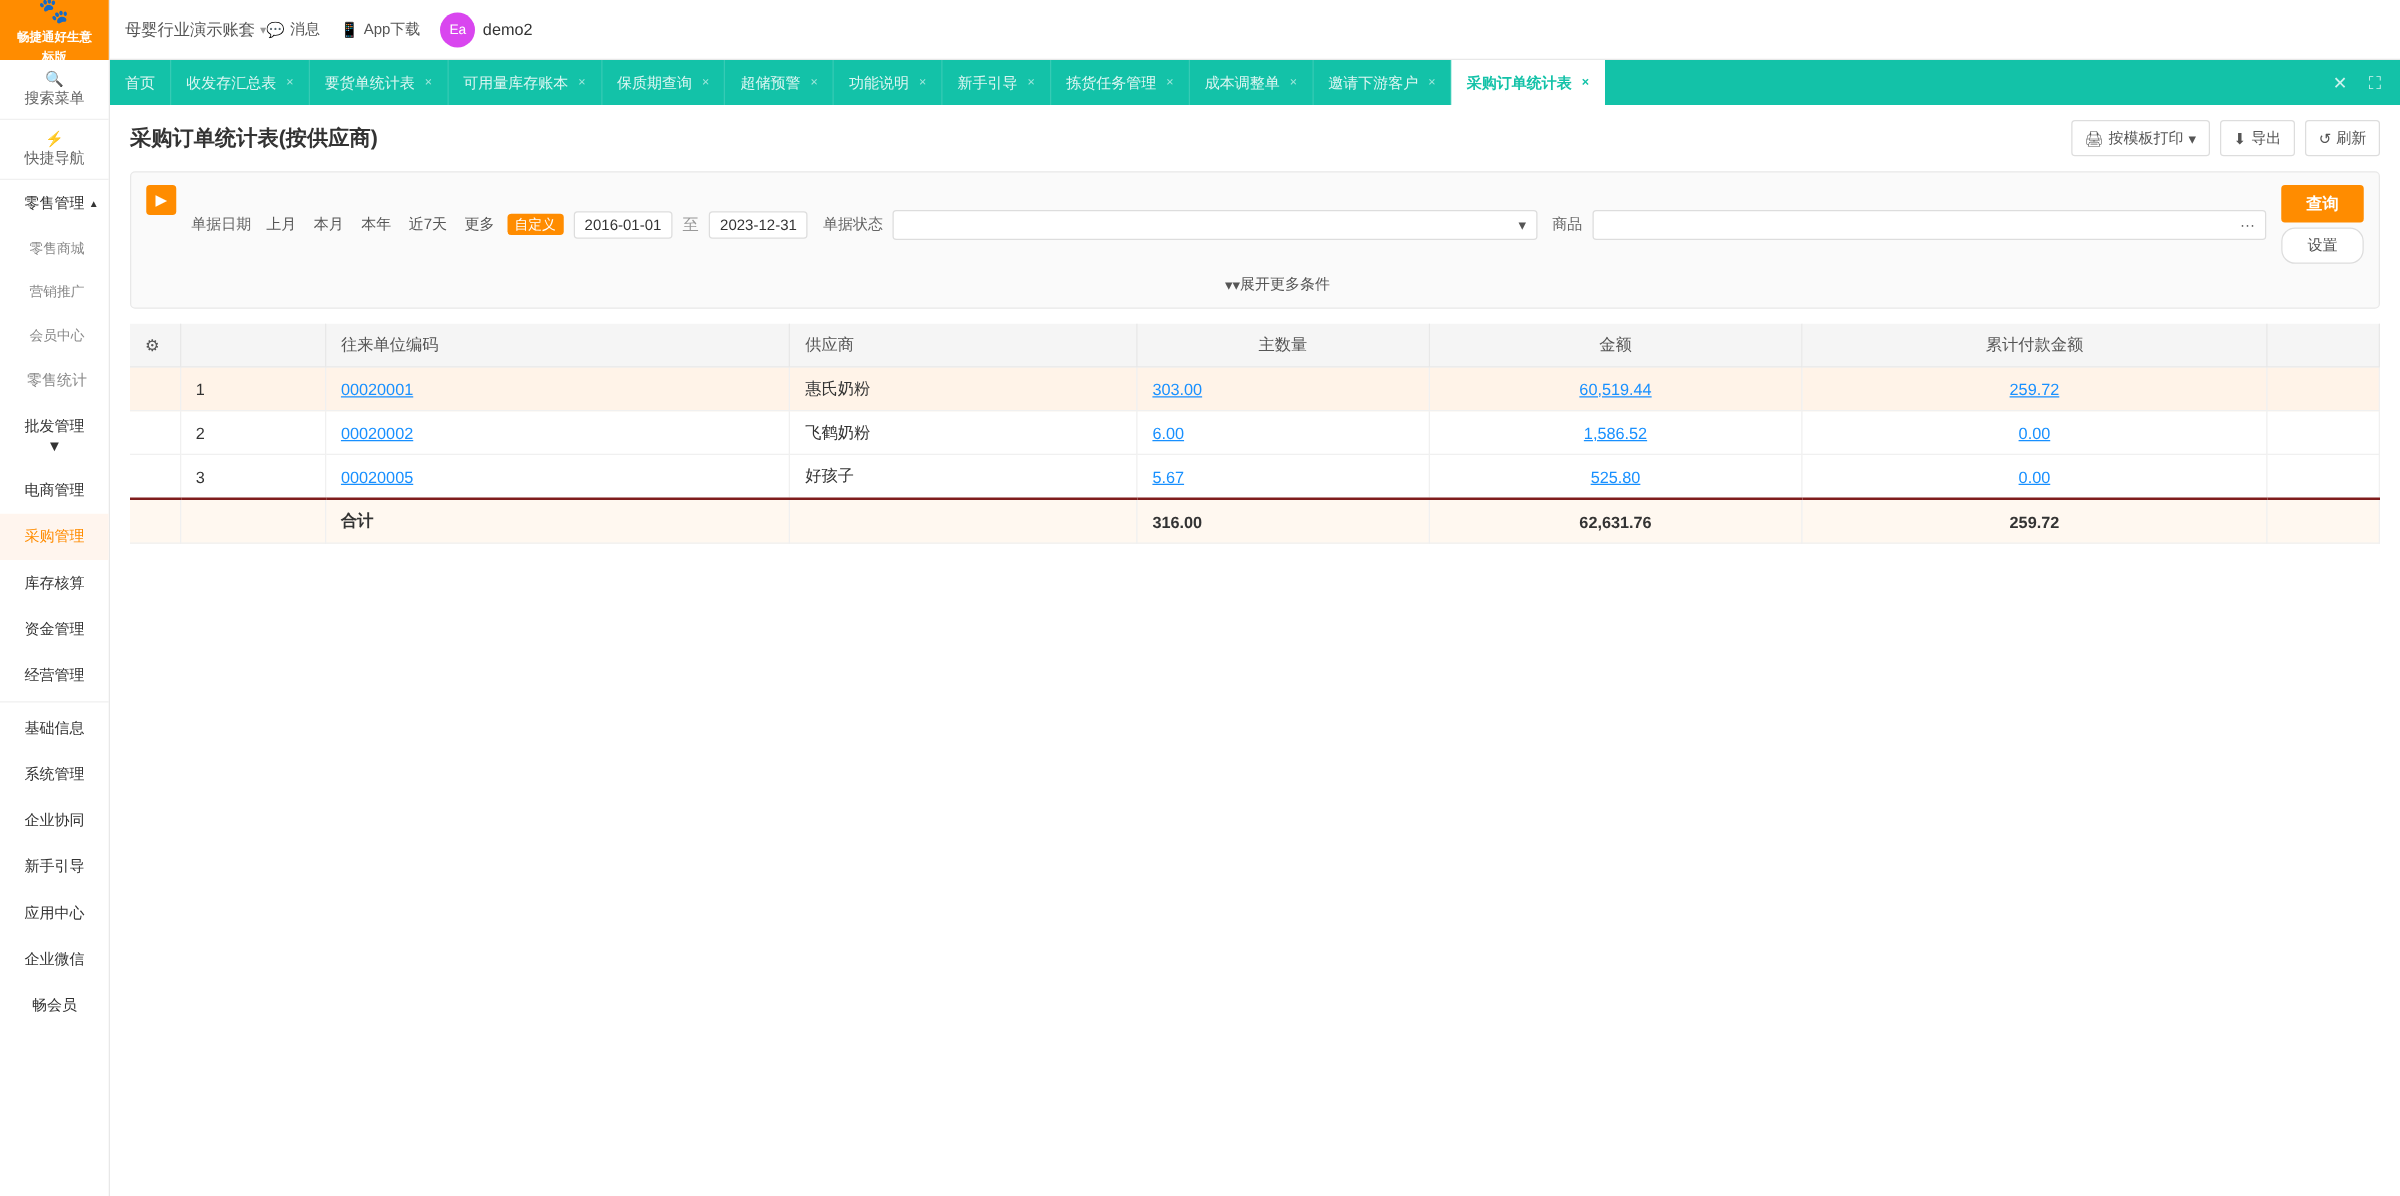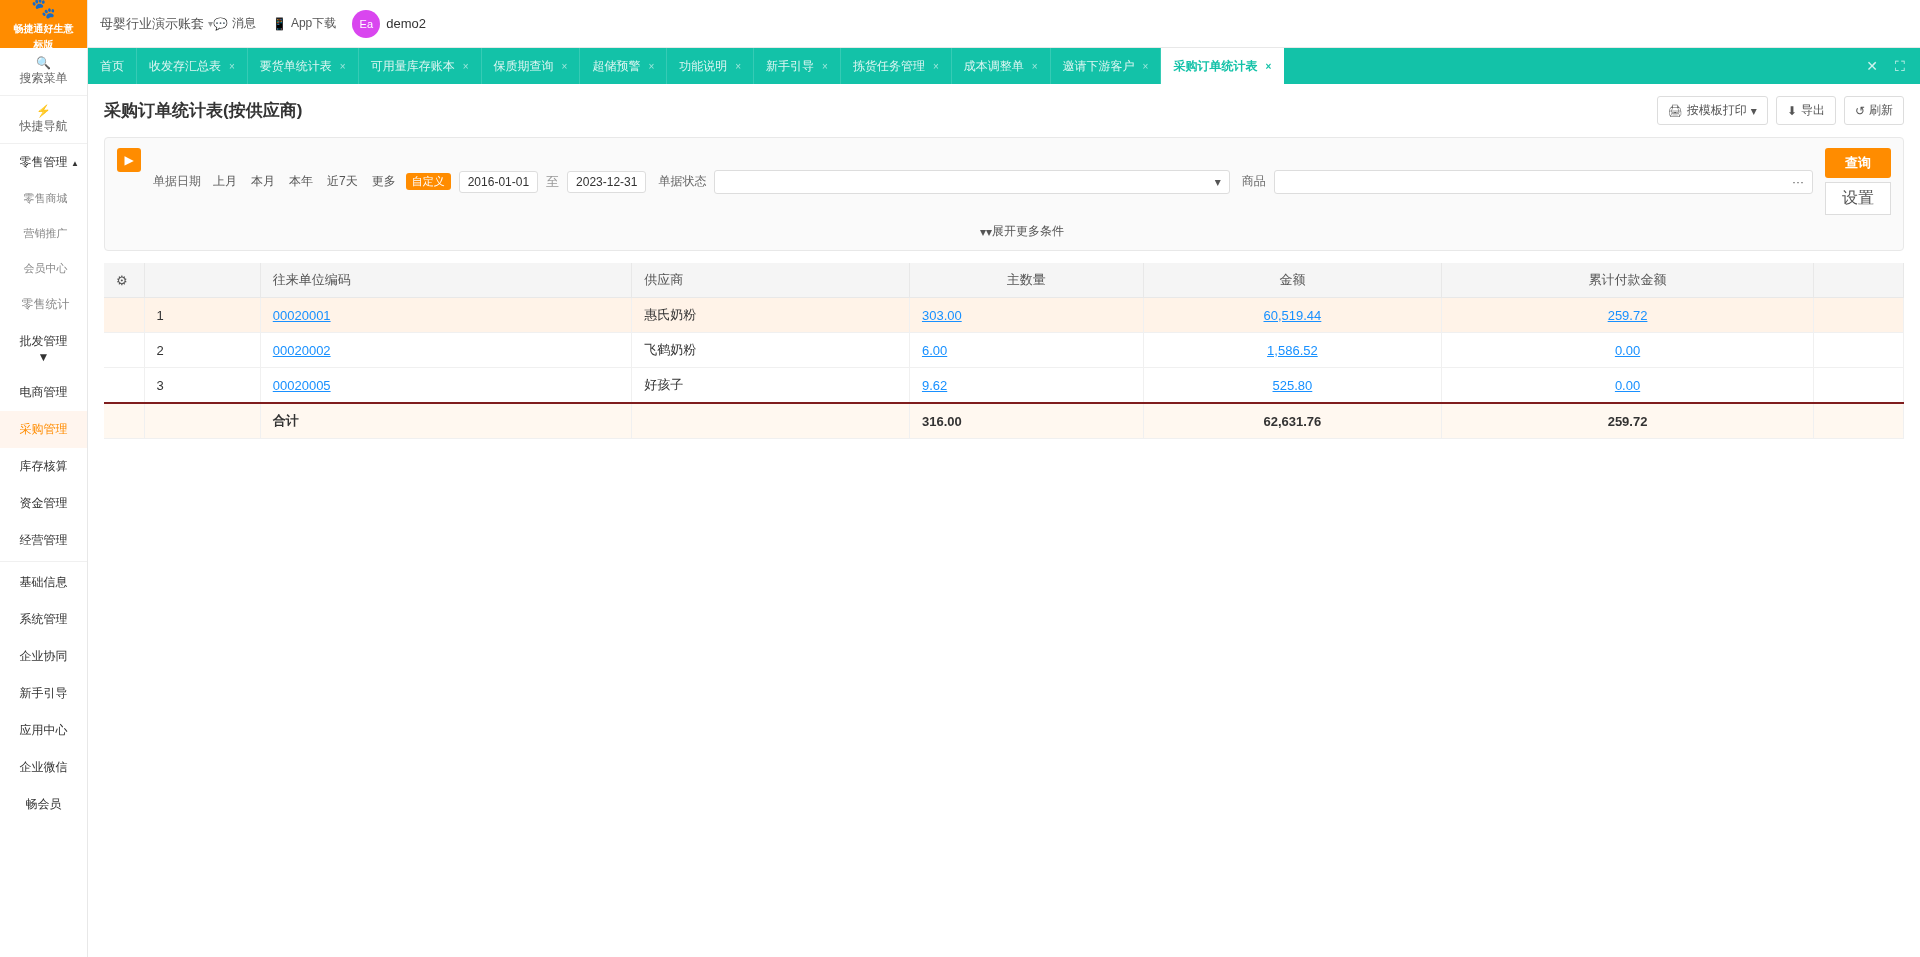--- a/index.html
+++ b/index.html
@@ -340,22 +340,22 @@
       padding: 6px 20px;
       border-radius: 3px;
       font-size: 13px;
       cursor: pointer;
       font-weight: bold;
     }
     .btn-settings {
       background: #fff;
       border: 1px solid #ddd;
       padding: 5px 12px;
-      border-radius: 0;
-      font-size: 16px;
+      border-radius: 11px;
+      font-size: 12px;
       cursor: pointer;
       color: #555;
     }
 
     
     .data-table {
       width: 100%;
       border-collapse: collapse;
       font-size: 13px;
     }
@@ -675,21 +675,21 @@
     <td class="num"><span class="link">6.00</span></td>
     <td class="money"><span class="link">1,586.52</span></td>
     <td class="money"><span class="link">0.00</span></td>
     <td></td>
   </tr>
           <tr>
     <td></td>
     <td>3</td>
     <td><span class="link">00020005</span></td>
     <td>好孩子</td>
-    <td class="num"><span class="link">9.62</span></td>
+    <td class="num"><span class="link">5.67</span></td>
     <td class="money"><span class="link">525.80</span></td>
     <td class="money"><span class="link">0.00</span></td>
     <td></td>
   </tr>
         </tbody>
       <tfoot>
         <tr class="footer-row">
           <td></td>
           <td></td>
           <td>合计</td>

